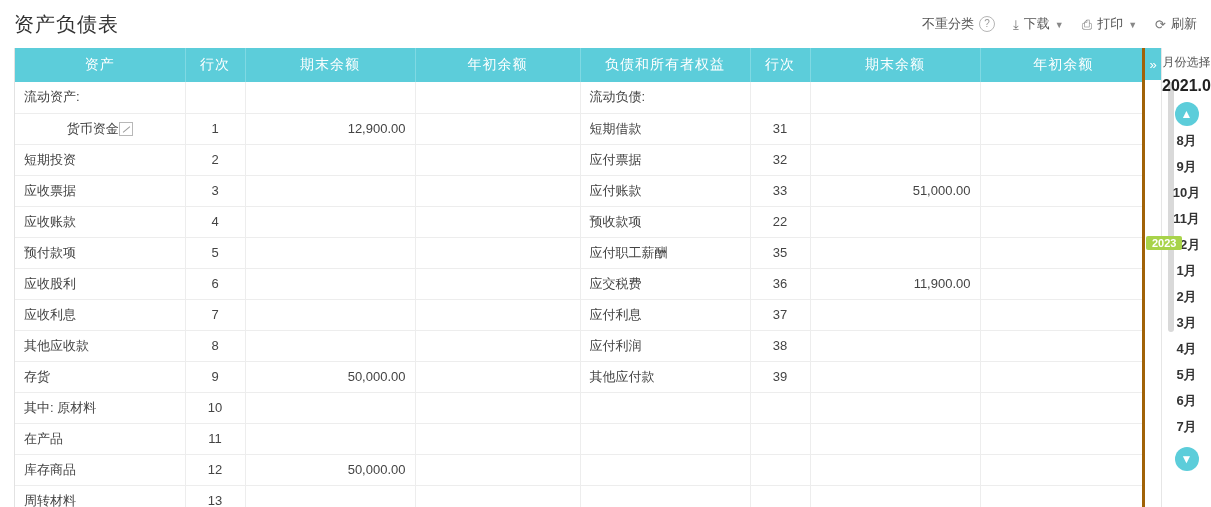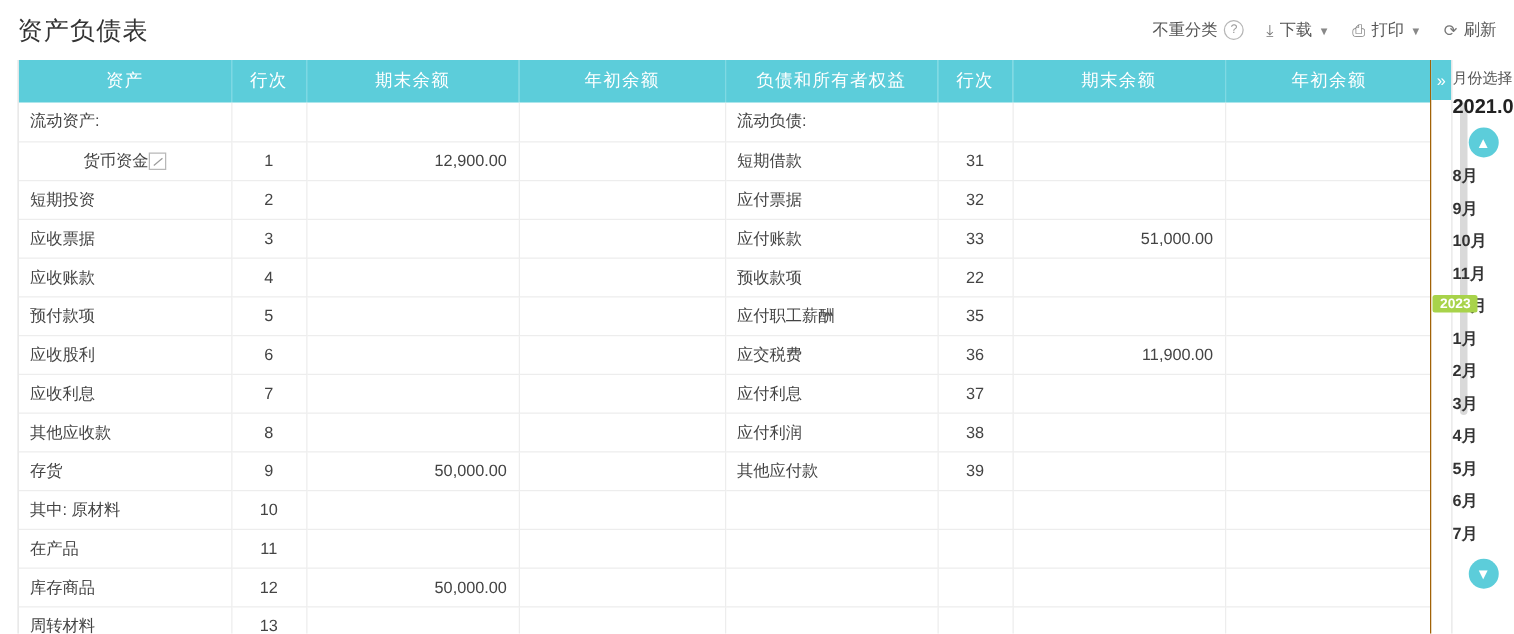--- a/index.html
+++ b/index.html
@@ -71,21 +71,21 @@
   
   .table-wrap {
     position: absolute;
     top: 48px;
     left: 14px;
     width: 1131px;
     height: 459px;
     overflow: hidden;
     box-sizing: border-box;
     border-left: 1px solid #e2e2e2;
-    border-right: 1px solid #a16207;
+    border-right: 3px solid #a16207;
   }
   table.bs {
     border-collapse: collapse;
     table-layout: fixed;
     width: 1131px;
   }
   table.bs th {
     background: #5ccdda;
     color: #ffffff;
     font-weight: normal;
@@ -162,20 +162,21 @@
   }
   
   .month-panel {
     position: absolute;
     top: 48px;
     left: 1161px;
     width: 50px;
     height: 459px;
     border-left: 1px solid #e6e6e6;
     box-sizing: border-box;
+    text-align: center;
   }
   .month-title {
     font-size: 12px;
     color: #555555;
     padding-top: 6px;
     white-space: nowrap;
   }
   .month-year {
     font-size: 16px;
     color: #222222;

